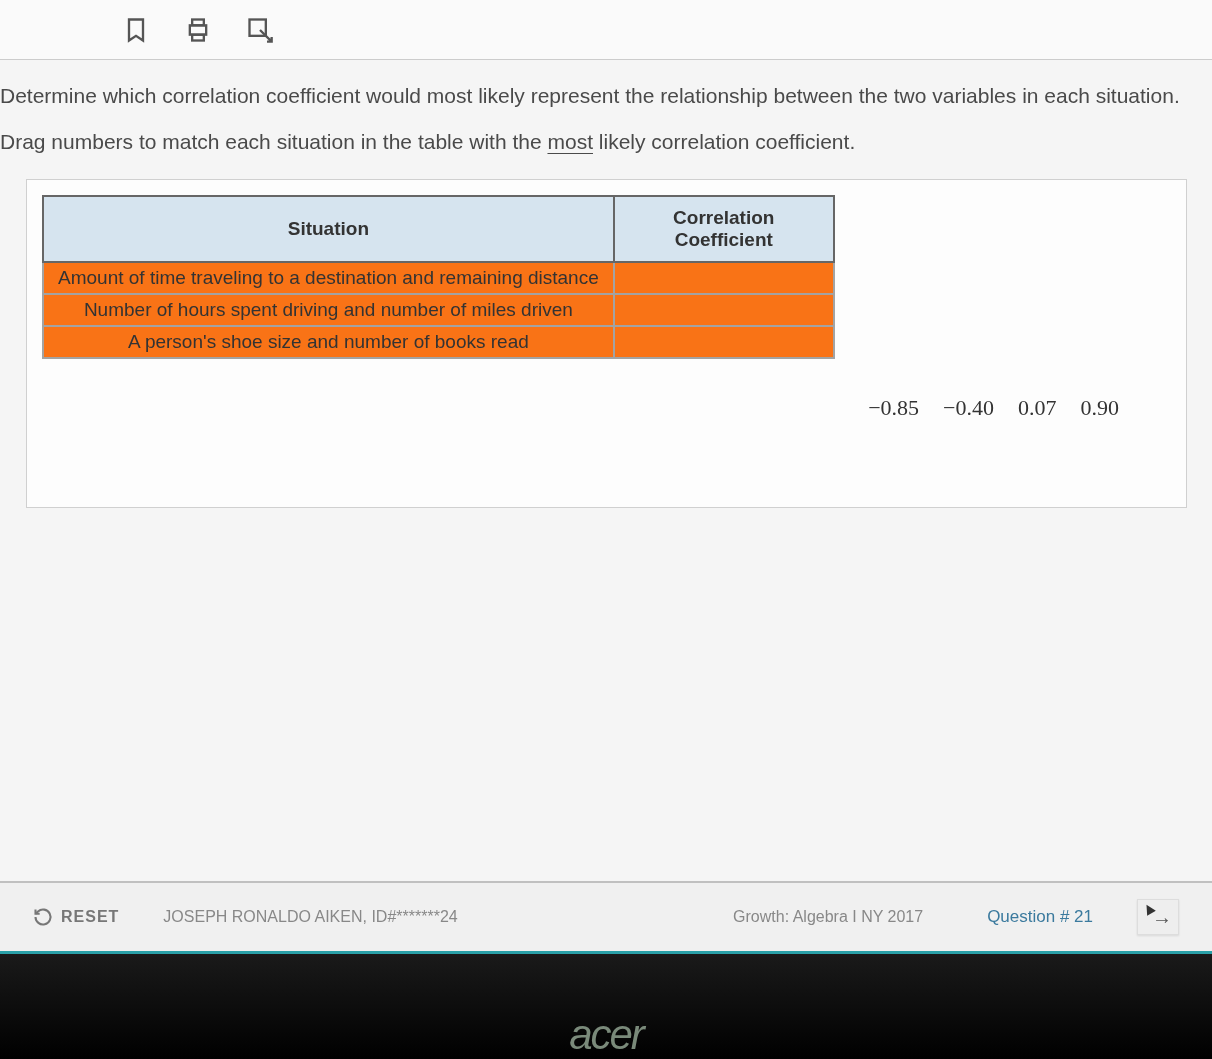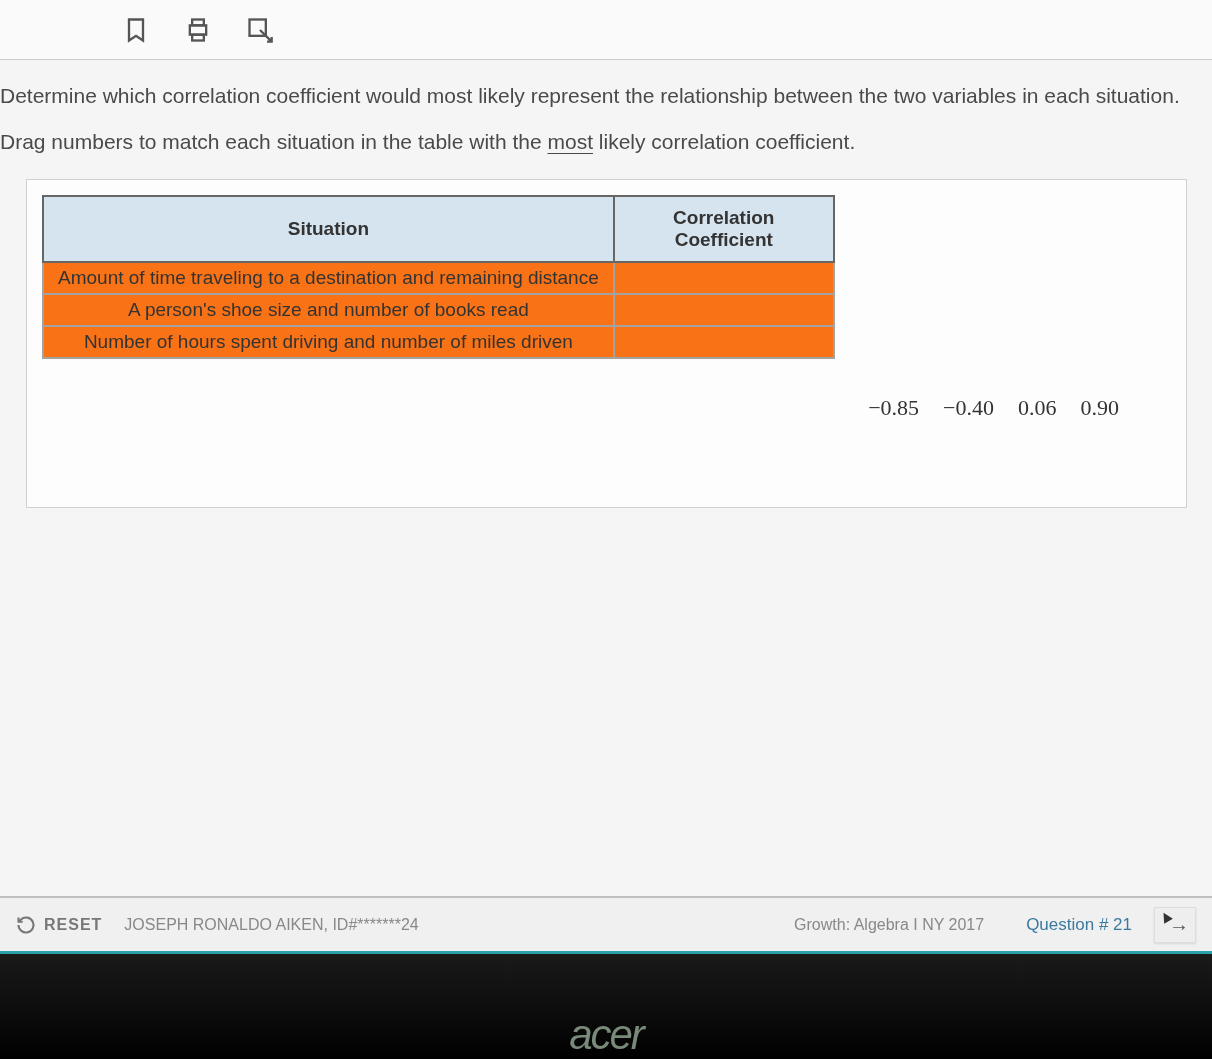--- a/index.html
+++ b/index.html
@@ -93,28 +93,28 @@
       font-size: 22px;
       color: #333;
       cursor: grab;
       padding: 6px 12px;
     }
     .footer-bar {
       position: absolute;
       bottom: 105px;
       left: 0;
       right: 0;
-      height: 58px;
+      height: 73px;
       background: #f0f0f0;
       border-top: 2px solid #c0c0c0;
       border-bottom: 3px solid #2aa0a8;
       display: flex;
       align-items: center;
-      padding: 0 16px;
-      gap: 22px;
+      padding: 0 33px;
+      gap: 44px;
       font-size: 17px;
       color: #5a5a5a;
     }
     .reset-btn {
       display: flex;
       align-items: center;
       gap: 8px;
       color: #777;
       font-weight: 600;
       letter-spacing: 1px;
@@ -204,34 +204,34 @@
           <th>Situation</th>
           <th>Correlation Coefficient</th>
         </tr>
       </thead>
       <tbody>
         <tr>
           <td>Amount of time traveling to a destination and remaining distance</td>
           <td class="drop-cell"></td>
         </tr>
         <tr>
+          <td>Number of hours spent driving and number of miles driven</td>
+          <td class="drop-cell"></td>
+        </tr>
+        <tr>
           <td>A person's shoe size and number of books read</td>
-          <td class="drop-cell"></td>
-        </tr>
-        <tr>
-          <td>Number of hours spent driving and number of miles driven</td>
           <td class="drop-cell"></td>
         </tr>
       </tbody>
     </table>
 
     <div class="drag-row">
       <div class="drag-chip">−0.85</div>
       <div class="drag-chip">−0.40</div>
-      <div class="drag-chip">0.06</div>
+      <div class="drag-chip">0.07</div>
       <div class="drag-chip">0.90</div>
     </div>
   </div>
 </div>
 
 <div class="footer-bar">
   <div class="reset-btn">
     <svg viewBox="0 0 24 24" fill="none" stroke="#777" stroke-width="2.5">
       <path d="M3 12a9 9 0 1 0 3-6.7L3 8"></path>
         <path d="M3 3v5h5"></path>

